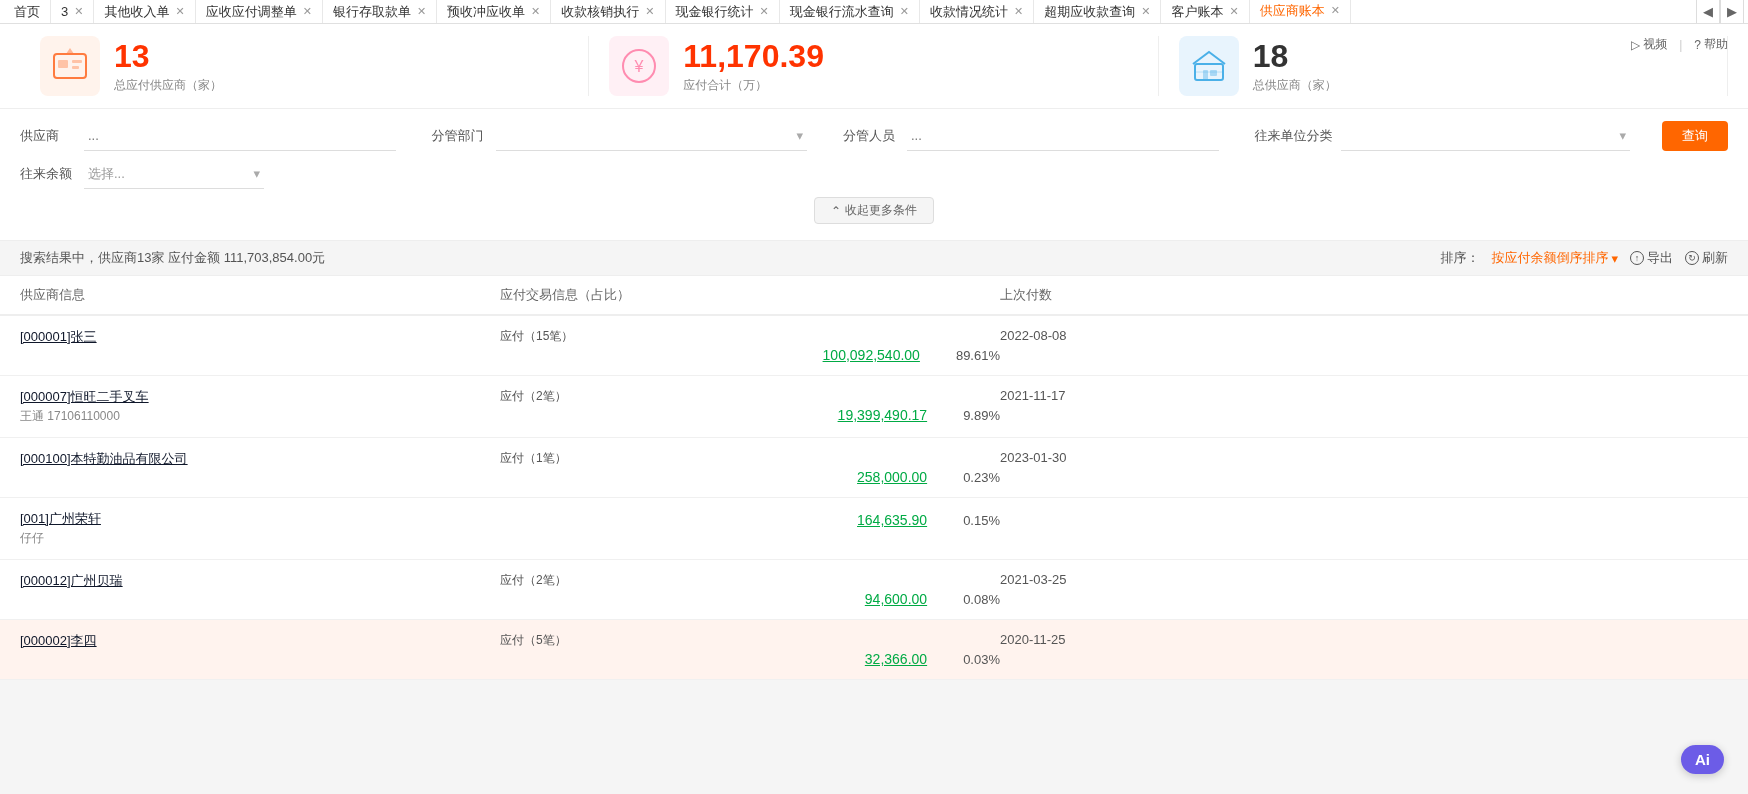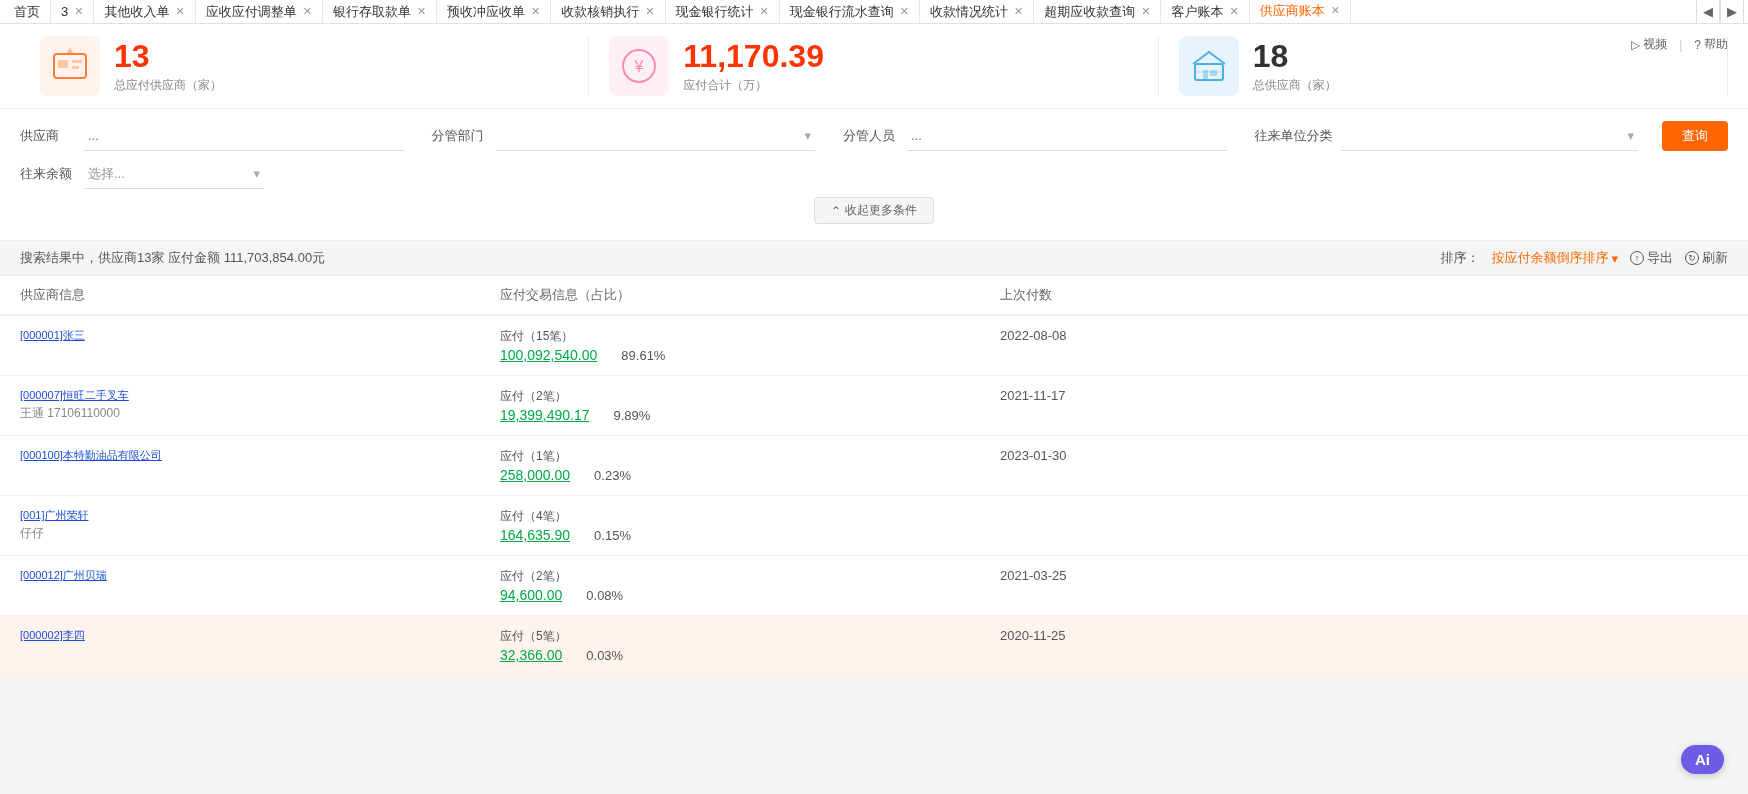--- a/index.html
+++ b/index.html
@@ -68,21 +68,21 @@
 
     
     .filter-area {
       background: #fff;
       padding: 12px 20px 8px;
       border-bottom: 1px solid #eee;
     }
     .filter-row {
       display: flex;
       align-items: center;
-      gap: 8px;
+      gap: 16px;
       margin-bottom: 8px;
     }
     .filter-item {
       display: flex;
       align-items: center;
       flex: 1;
       gap: 8px;
     }
     .filter-label {
       font-size: 13px;
@@ -171,30 +171,30 @@
     .col-transaction { flex: 0 0 500px; }
     .col-last-pay { flex: 1; }
     .table-row {
       display: flex;
       padding: 12px 20px;
       border-bottom: 1px solid #f0f0f0;
       align-items: flex-start;
     }
     .table-row.highlighted { background: #fff3ee; }
     .supplier-name {
-      color: #1d4ed8;
+      color: #0f172a;
       text-decoration: underline;
       cursor: pointer;
-      font-size: 11px;
+      font-size: 13px;
     }
     .supplier-sub { font-size: 12px; color: #888; margin-top: 2px; }
     .trans-label { font-size: 12px; color: #555; }
     .trans-amount { color: #00aa44; font-size: 14px; text-decoration: underline; cursor: pointer; margin-top: 2px; }
     .trans-percent { font-size: 13px; color: #555; margin-left: 20px; }
-    .trans-row { display: flex; align-items: baseline; gap: 4px; }
+    .trans-row { display: flex; align-items: baseline; gap: 16px; justify-content: flex-end; }
     .last-pay-date { font-size: 13px; color: #555; }
   </style>
 </head>
 <body>
 
 <div class="top-nav">
   <div class="nav-tab">
     <span>首页</span>
   </div>
   <div class="nav-tab">
@@ -429,21 +429,20 @@
       <span class="last-pay-date">2023-01-30</span>
     </div>
   </div>
 
   <div class="table-row">
     <div class="col-supplier">
       <div class="supplier-name">[001]广州荣轩</div>
       <div class="supplier-sub">仔仔</div>
     </div>
     <div class="col-transaction">
-      <div class="trans-label">应付（4笔）</div>
       <div class="trans-row">
         <span class="trans-amount">164,635.90</span>
         <span class="trans-percent">0.15%</span>
       </div>
     </div>
     <div class="col-last-pay">
       <span class="last-pay-date"></span>
     </div>
   </div>
 

